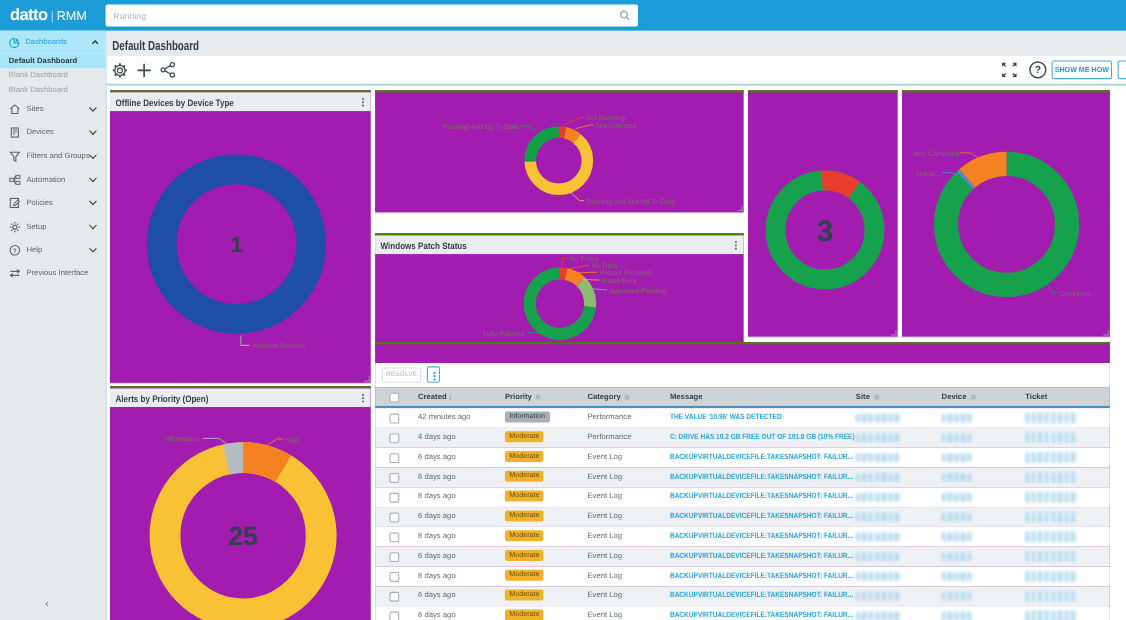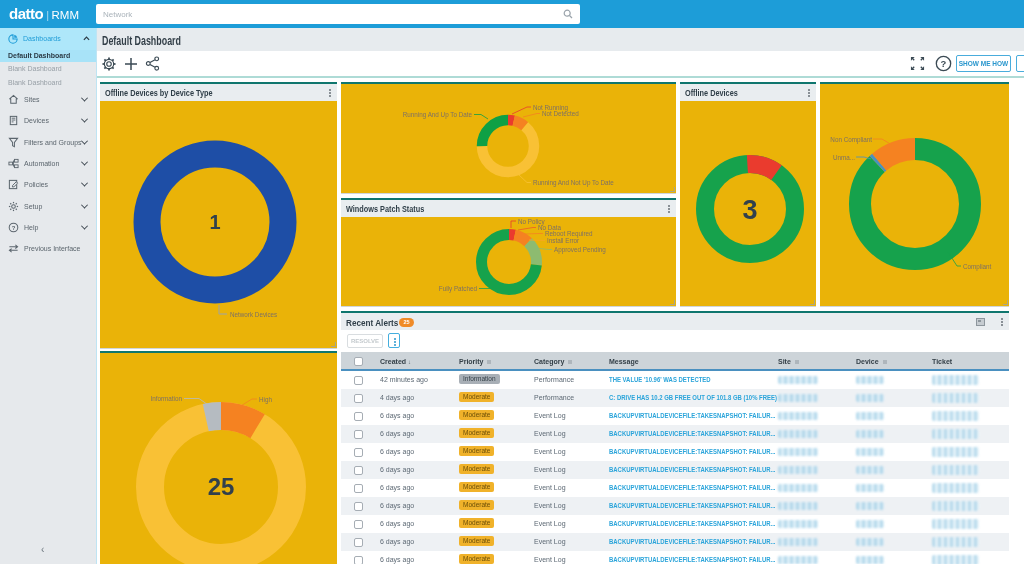--- a/index.html
+++ b/index.html
@@ -16,21 +16,21 @@
 .sb-blank{position:absolute;left:0;width:96px;height:13px;font-size:7px;color:#98a0a7;line-height:13px;padding-left:8px}
 .nav{position:absolute;left:0;top:61px;width:96px}
 .nav .it{height:21.3px;display:flex;align-items:center;padding-left:8px;font-size:7px;color:#5b656d}
 .nav .it svg{margin-right:5px;flex:none}
 .nav .it .tx{flex:1}
 .nav .it .ch{width:5px;height:5px;border-right:1.3px solid #39434c;border-bottom:1.3px solid #39434c;transform:rotate(45deg) translate(-1px,-1px);margin-right:9px}
 .main-title{position:absolute;left:97px;top:28px;width:927px;height:23px;background:#e7ebee}
 .main-title b{position:absolute;left:5px;top:6px;font-size:12px;color:#333f48;display:inline-block;transform:scaleX(.74);transform-origin:0 0;white-space:nowrap}
 .toolbar{position:absolute;left:97px;top:51px;width:927px;height:27px;background:#fff;border-bottom:2px solid #aedbd6}
 .smh{position:absolute;top:4px;height:17px;background:#fff;border:1px solid #49acdc;border-radius:2px;color:#2896cd;font-size:6.5px;font-weight:bold;text-align:center}
-.card{position:absolute;background:#eab308;border-top:2px solid #0f766e;box-shadow:0 1px 0 rgba(170,180,188,.55)}
+.card{position:absolute;background:#a21caf;border-top:2px solid #4d7c0f;box-shadow:0 1px 0 rgba(170,180,188,.55)}
 .chead{height:17px;background:#e9edf0;position:relative}
 .chead b{position:absolute;left:5px;top:3.5px;font-size:8.5px;color:#2f3e48;display:inline-block;transform:scaleX(.86);transform-origin:0 0;white-space:nowrap}
 .d3{position:absolute;right:6px;top:8px;width:2px;height:2px;border-radius:50%;background:#697179;box-shadow:0 -3px 0 #697179,0 3px 0 #697179}
 .rsz{position:absolute;right:1px;bottom:1px;width:5px;height:5px;border-right:1px solid #9aa4ab;border-bottom:1px solid #9aa4ab;opacity:.8}
 svg text{font-family:"Liberation Sans",sans-serif}
 .lab{font-size:6.3px;fill:#7e7164}
 
 .trow{position:absolute;left:0;width:668px;height:18px}
 .cb{position:absolute;left:13px;top:5px;width:9px;height:9px;background:#fff;border:1px solid #a6adb4;border-radius:2px}
 .tc{position:absolute;top:5px;font-size:7px;color:#5d6974;white-space:nowrap}
@@ -42,21 +42,21 @@
 .bi{background:#a8afb6;color:#333f47}
 .bm{background:#f0b22a;color:#6b4e07}
 .rd{position:absolute;top:5px;height:8px;border-radius:2px;background:repeating-linear-gradient(90deg,#a7d2e9 0 3px,#d6ecf6 3px 6px);filter:blur(1.3px);opacity:.8}
 .rd2{position:absolute;top:4px;height:10px;border-radius:2px;background:repeating-linear-gradient(90deg,#b0d7eb 0 3px,#e0f0f8 3px 6px);filter:blur(1.3px);opacity:.85}
 </style>
 </head>
 <body>
 <div class="topbar">
  <div class="logo">datto<span class="sep">|</span><span class="rmm">RMM</span></div>
  <div class="search">
-      <span>Network</span>
+      <span>Running</span>
   <svg style="position:absolute;right:7px;top:5px" width="10" height="10" viewBox="0 0 10 10">
         <circle cx="4.2" cy="4.2" r="3" fill="none" stroke="#9aa3ab" stroke-width="1.2"></circle>
         <line x1="6.5" y1="6.5" x2="9" y2="9" stroke="#9aa3ab" stroke-width="1.2"></line>
       </svg>
  </div>
 </div>
 
 <div class="sidebar">
  <div class="sb-dash">
   <svg style="position:absolute;left:8px;top:6px" width="10" height="10" viewBox="0 0 12 12">
@@ -221,21 +221,21 @@
 <text x="192" y="8.5" class="lab">Not Running</text>
 <polyline points="182,16 196,12.5 199,12.5" fill="none" stroke="#f58221" stroke-width="0.8"></polyline>
 <text x="201" y="15" class="lab">Not Detected</text>
 <polyline points="133,13.5 140,13.5 147,18" fill="none" stroke="#0fa045" stroke-width="0.8"></polyline>
 <text x="131" y="16" text-anchor="end" class="lab">Running And Up To Date</text>
 <polyline points="178,74 186,81.5 190,81.5" fill="none" stroke="#f9c135" stroke-width="0.8"></polyline>
 <text x="192" y="84" class="lab">Running And Not Up To Date</text>
 </svg>
     <span class="rsz"></span>
   </div>
-<div class="card" style="left:341px;top:198px;width:335px;height:108px">
+<div class="card" style="left:341px;top:212px;width:335px;height:108px">
 <div class="chead">
       <b>Windows Patch Status</b>
       <span class="d3"></span>
     </div>
     <svg width="335" height="89" style="position:absolute;left:0;top:17px">
 <circle cx="168" cy="45" r="27.5" fill="none" stroke="#ea3b2e" stroke-width="11" stroke-dasharray="5.76 167.03" stroke-dashoffset="-0.00" transform="rotate(-90 168 45)"></circle>
       <circle cx="168" cy="45" r="27.5" fill="none" stroke="#f58221" stroke-width="11" stroke-dasharray="15.36 157.43" stroke-dashoffset="-5.76" transform="rotate(-90 168 45)"></circle>
       <circle cx="168" cy="45" r="27.5" fill="none" stroke="#8dbb70" stroke-width="11" stroke-dasharray="24.96 147.83" stroke-dashoffset="-21.12" transform="rotate(-90 168 45)"></circle>
       <circle cx="168" cy="45" r="27.5" fill="none" stroke="#16a24c" stroke-width="11" stroke-dasharray="126.71 46.08" stroke-dashoffset="-46.08" transform="rotate(-90 168 45)"></circle>
 <polyline points="170,11 170,4 175,4" fill="none" stroke="#ea3b2e" stroke-width="0.8"></polyline>
@@ -247,24 +247,20 @@
 <polyline points="188,23 201,23.5 204,23.5" fill="none" stroke="#f6a623" stroke-width="0.8"></polyline>
 <text x="206" y="26" class="lab">Install Error</text>
 <polyline points="193,31 208,32.5 211,32.5" fill="none" stroke="#8dbb70" stroke-width="0.8"></polyline>
 <text x="213" y="35" class="lab">Approved Pending</text>
 <polyline points="149,71.5 138,71.5" fill="none" stroke="#16a24c" stroke-width="0.8"></polyline>
 <text x="136" y="74" text-anchor="end" class="lab">Fully Patched</text>
 </svg>
     <span class="rsz"></span>
   </div>
 <div class="card" style="left:680px;top:82px;width:136px;height:224px">
-<div class="chead">
-      <b>Offline Devices</b>
-      <span class="d3"></span>
-    </div>
     <svg width="136" height="205" style="position:absolute;left:0;top:17px">
 <circle cx="70" cy="108" r="45" fill="none" stroke="#16a24c" stroke-width="18" stroke-dasharray="282.74 0.00" stroke-dashoffset="-0.00" transform="rotate(-90 70 108)"></circle>
       <circle cx="70" cy="108" r="45" fill="none" stroke="#ea3b2e" stroke-width="18" stroke-dasharray="31.42 251.33" stroke-dashoffset="3.14" transform="rotate(-90 70 108)"></circle>
 <text x="70" y="118" text-anchor="middle" font-size="27" font-weight="bold" fill="#31404d">3</text>
 </svg>
     <span class="rsz"></span>
   </div>
 <div class="card" style="left:820px;top:82px;width:189px;height:224px">
     <svg width="189" height="205" style="position:absolute;left:0;top:17px">
 <circle cx="95" cy="103" r="55" fill="none" stroke="#16a24c" stroke-width="22" stroke-dasharray="303.34 42.24" stroke-dashoffset="-0.00" transform="rotate(-90 95 103)"></circle>
@@ -273,41 +269,36 @@
 <polyline points="53,38 62,38 72,44" fill="none" stroke="#f58221" stroke-width="0.8"></polyline>
 <text x="52" y="41" text-anchor="end" class="lab">Non Compliant</text>
 <polyline points="36,56 44,56 51,58" fill="none" stroke="#4a90c2" stroke-width="0.8"></polyline>
 <text x="35" y="59" text-anchor="end" class="lab">Unma...</text>
 <polyline points="128,151 137,165 141,165" fill="none" stroke="#16a24c" stroke-width="0.8"></polyline>
 <text x="143" y="168" class="lab">Compliant</text>
 </svg>
     <span class="rsz"></span>
   </div>
 <div class="card" style="left:100px;top:351px;width:237px;height:213px;overflow:hidden">
+<div class="chead">
+      <b>Alerts by Priority (Open)</b>
+      <span class="d3"></span>
+    </div>
     <svg width="237" height="194" style="position:absolute;left:0;top:17px">
 <circle cx="121" cy="117" r="71" fill="none" stroke="#f9c135" stroke-width="28" stroke-dasharray="446.11 0.00" stroke-dashoffset="-0.00" transform="rotate(-90 121 117)"></circle>
       <circle cx="121" cy="117" r="71" fill="none" stroke="#b5bbc1" stroke-width="28" stroke-dasharray="16.11 430.00" stroke-dashoffset="16.11" transform="rotate(-90 121 117)"></circle>
       <circle cx="121" cy="117" r="71" fill="none" stroke="#f58221" stroke-width="28" stroke-dasharray="38.41 407.69" stroke-dashoffset="-0.00" transform="rotate(-90 121 117)"></circle>
 <text x="121" y="125" text-anchor="middle" font-size="24" font-weight="bold" fill="#31404d">25</text>
 <polyline points="84,28.5 99,28.5 111,37" fill="none" stroke="#b5bbc1" stroke-width="0.8"></polyline>
 <text x="82" y="31" text-anchor="end" class="lab">Information</text>
 <polyline points="139,37 152,29 157,29" fill="none" stroke="#f58221" stroke-width="0.8"></polyline>
 <text x="159" y="31.5" class="lab">High</text>
 </svg>
   </div>
 <div class="card" style="left:341px;top:311px;width:668px;height:253px;overflow:hidden">
-<div class="chead">
-      <b style="font-size:9.5px">Recent Alerts</b>
-<span style="position:absolute;left:58px;top:5px;width:15px;height:8.5px;background:#f08b28;border-radius:4.5px;color:#fff;font-size:5.5px;font-weight:bold;text-align:center;line-height:8.5px">25</span>
-<svg style="position:absolute;right:24px;top:5px" width="9" height="8" viewBox="0 0 9 8">
-        <rect x="0.5" y="0.5" width="8" height="7" fill="#c6ccd1" stroke="#8d969d"></rect>
-        <rect x="2" y="2" width="3" height="2" fill="#8d969d"></rect>
-      </svg>
-<span class="d3"></span>
-</div>
 <div style="position:absolute;left:0;top:17px;width:668px;height:22px;background:#fff">
  <span style="position:absolute;left:6px;top:4px;width:36px;height:14px;border:1px solid #d9dde0;border-radius:2px;color:#c3c9cd;font-size:6px;font-weight:bold;text-align:center;line-height:12px">RESOLVE</span>
  <span style="position:absolute;left:47px;top:3px;width:12px;height:15px;border:1px solid #44aede;border-radius:2px">
         <i style="position:absolute;left:5px;top:7px;width:2px;height:2px;border-radius:50%;background:#2896cd;box-shadow:0 -3px 0 #2896cd,0 3px 0 #2896cd"></i>
       </span>
 </div>
 <div style="position:absolute;left:0;top:39px;width:668px;height:19px;background:#cdd4d9;border-bottom:2px solid #4a90c0">
  <span class="cb" style="top:5px"></span>
  <span class="th" style="left:39px">Created <i class="sa">↓</i></span>
  <span class="th" style="left:118px">Priority <i class="fi"></i></span>

